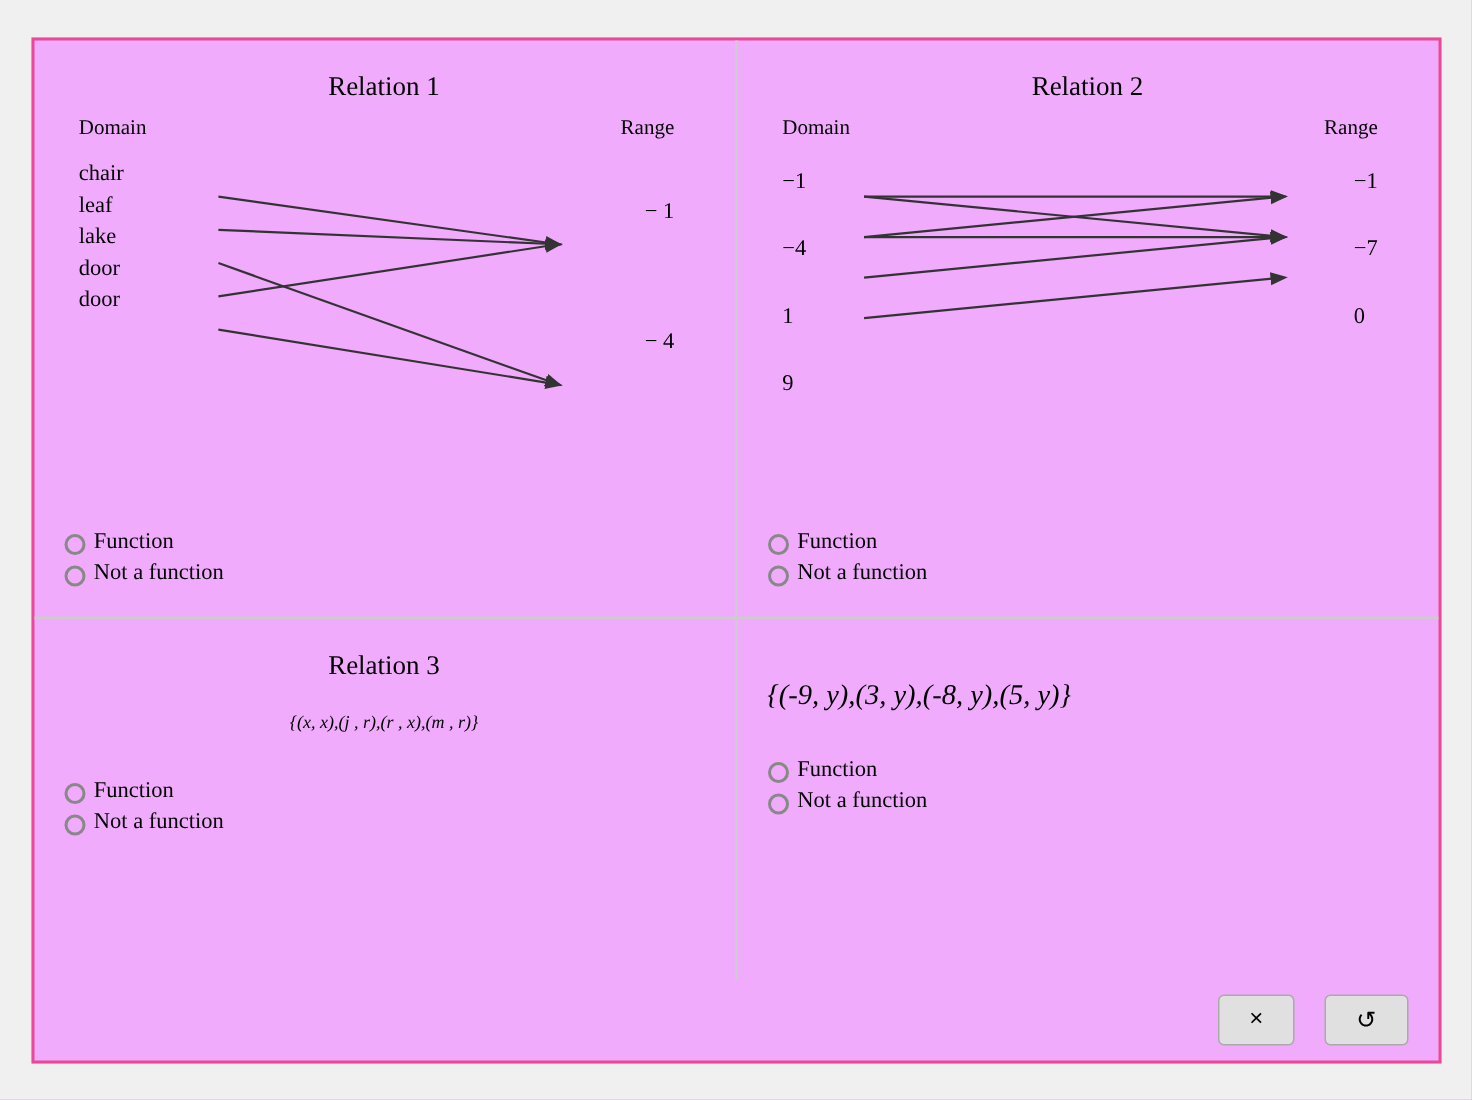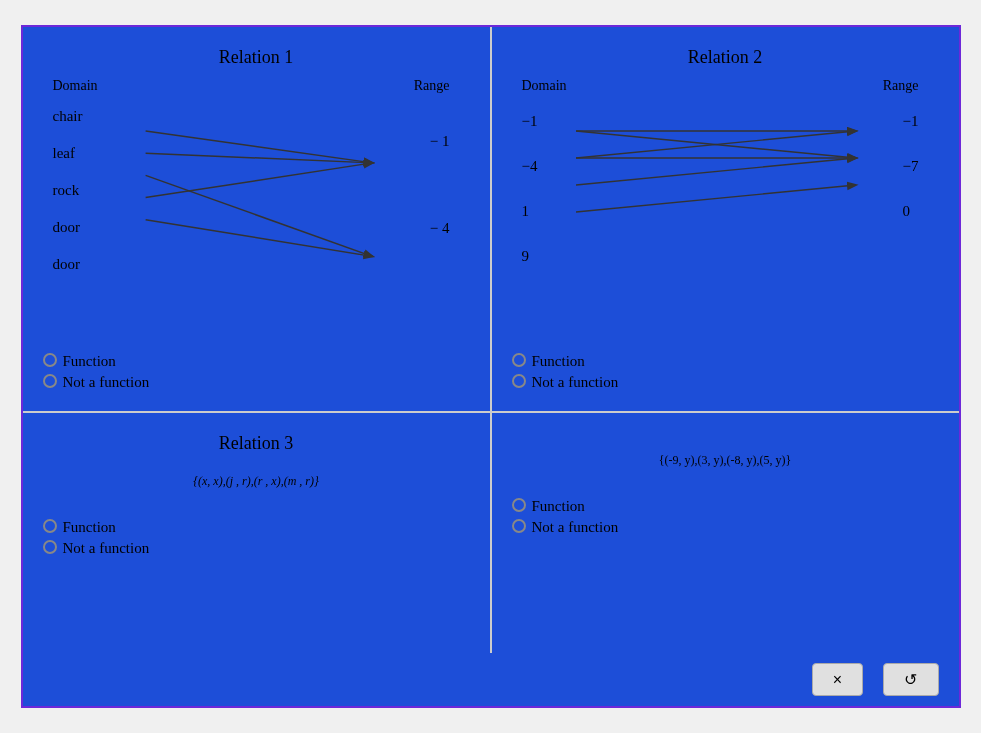--- a/index.html
+++ b/index.html
@@ -5,22 +5,22 @@
     * { box-sizing: border-box; margin: 0; padding: 0; }
     body {
       background: #f0f0f0;
       display: flex;
       justify-content: center;
       align-items: center;
       min-height: 100vh;
       font-family: 'Times New Roman', Times, serif;
     }
     .main-container {
-      background: #1d4ed8;
-      border: 2px solid #6d28d9;
+      background: #f0abfc;
+      border: 2px solid #ec4899;
       width: 940px;
       min-height: 680px;
     }
     .top-row {
       display: flex;
       border-bottom: 2px solid #ccc;
     }
     .bottom-row {
       display: flex;
     }
@@ -49,21 +49,21 @@
       top: 0;
     }
     .domain-label { left: 10px; }
     .range-label { right: 20px; }
     .domain-items {
       position: absolute;
       left: 10px;
       top: 30px;
       display: flex;
       flex-direction: column;
-      gap: 20px;
+      gap: 4px;
     }
     .domain-item {
       font-size: 15px;
     }
     .range-items {
       position: absolute;
       right: 20px;
       top: 50px;
       display: flex;
       flex-direction: column;
@@ -81,21 +81,21 @@
       pointer-events: none;
     }
     .radio-options {
       margin-top: 10px;
       display: flex;
       flex-direction: column;
       gap: 4px;
     }
     .radio-option {
       display: flex;
-      align-items: flex-start;
+      align-items: flex-end;
       gap: 6px;
       font-size: 15px;
     }
     .radio-circle {
       width: 14px;
       height: 14px;
       border-radius: 50%;
       border: 2px solid #888;
       display: inline-block;
       flex-shrink: 0;
@@ -128,21 +128,21 @@
   <div class="top-row">
 
     <div class="cell top-cell">
       <div class="cell-title">Relation 1</div>
       <div class="diagram-area" style="width:100%;height:270px;">
         <span class="domain-label">Domain</span>
         <span class="range-label">Range</span>
         <div class="domain-items">
           <span class="domain-item">chair</span>
           <span class="domain-item">leaf</span>
-          <span class="domain-item">rock</span>
+          <span class="domain-item">lake</span>
           <span class="domain-item">door</span>
           <span class="domain-item">door</span>
         </div>
         <div class="range-items" style="top:55px;">
           <span class="range-item">− 1</span>
           <span class="range-item" style="margin-top:40px;">− 4</span>
         </div>
 
         <svg class="arrows" viewBox="0 0 420 280">
 
@@ -236,21 +236,21 @@
           <span>Function</span>
         </label>
         <label class="radio-option">
           <span class="radio-circle"></span>
           <span>Not a function</span>
         </label>
       </div>
     </div>
 
     <div class="cell bottom-cell">
-      <div style="text-align:center; font-size:12px; margin: 20px 0 30px 0; ">
+      <div style="font-size:19px; margin: 20px 0 30px 0; font-style:italic;">
         <span>{(-9, y),(3, y),(-8, y),(5, y)}</span>
       </div>
       <div class="radio-options">
         <label class="radio-option">
           <span class="radio-circle"></span>
           <span>Function</span>
         </label>
         <label class="radio-option">
           <span class="radio-circle"></span>
           <span>Not a function</span>

